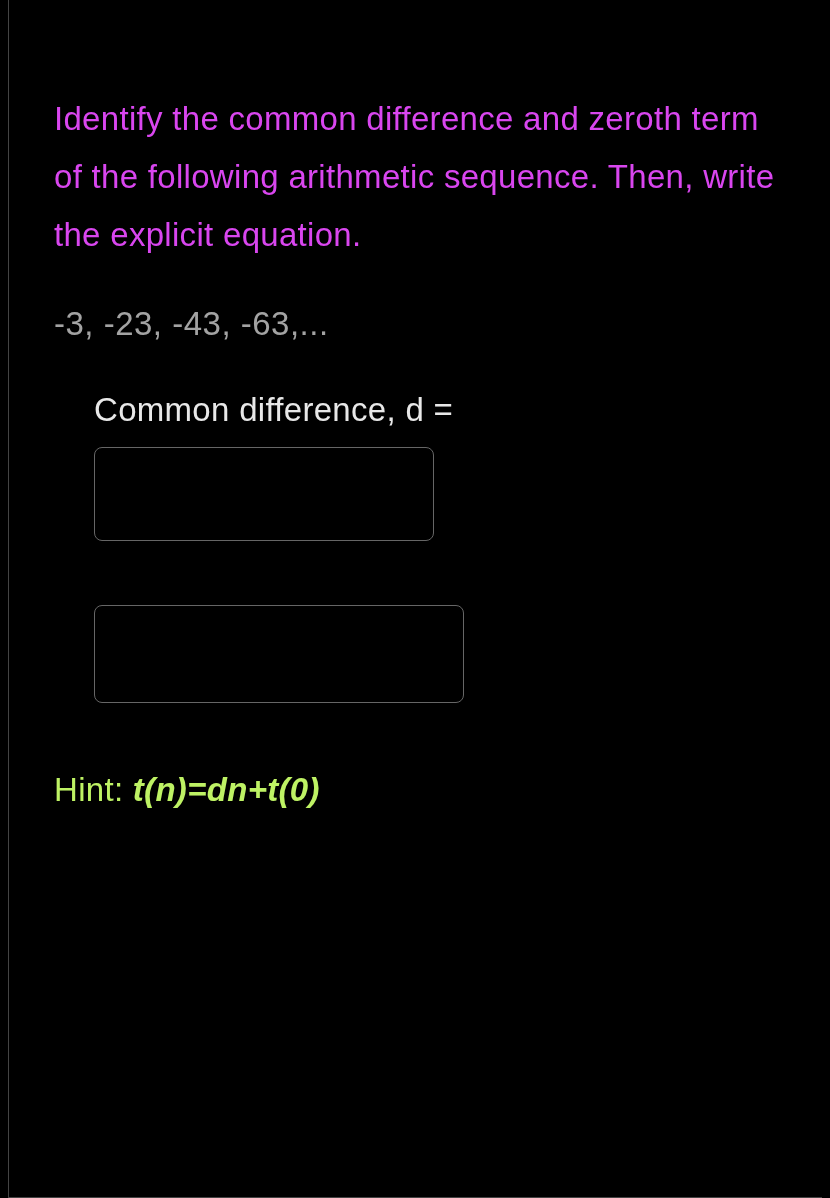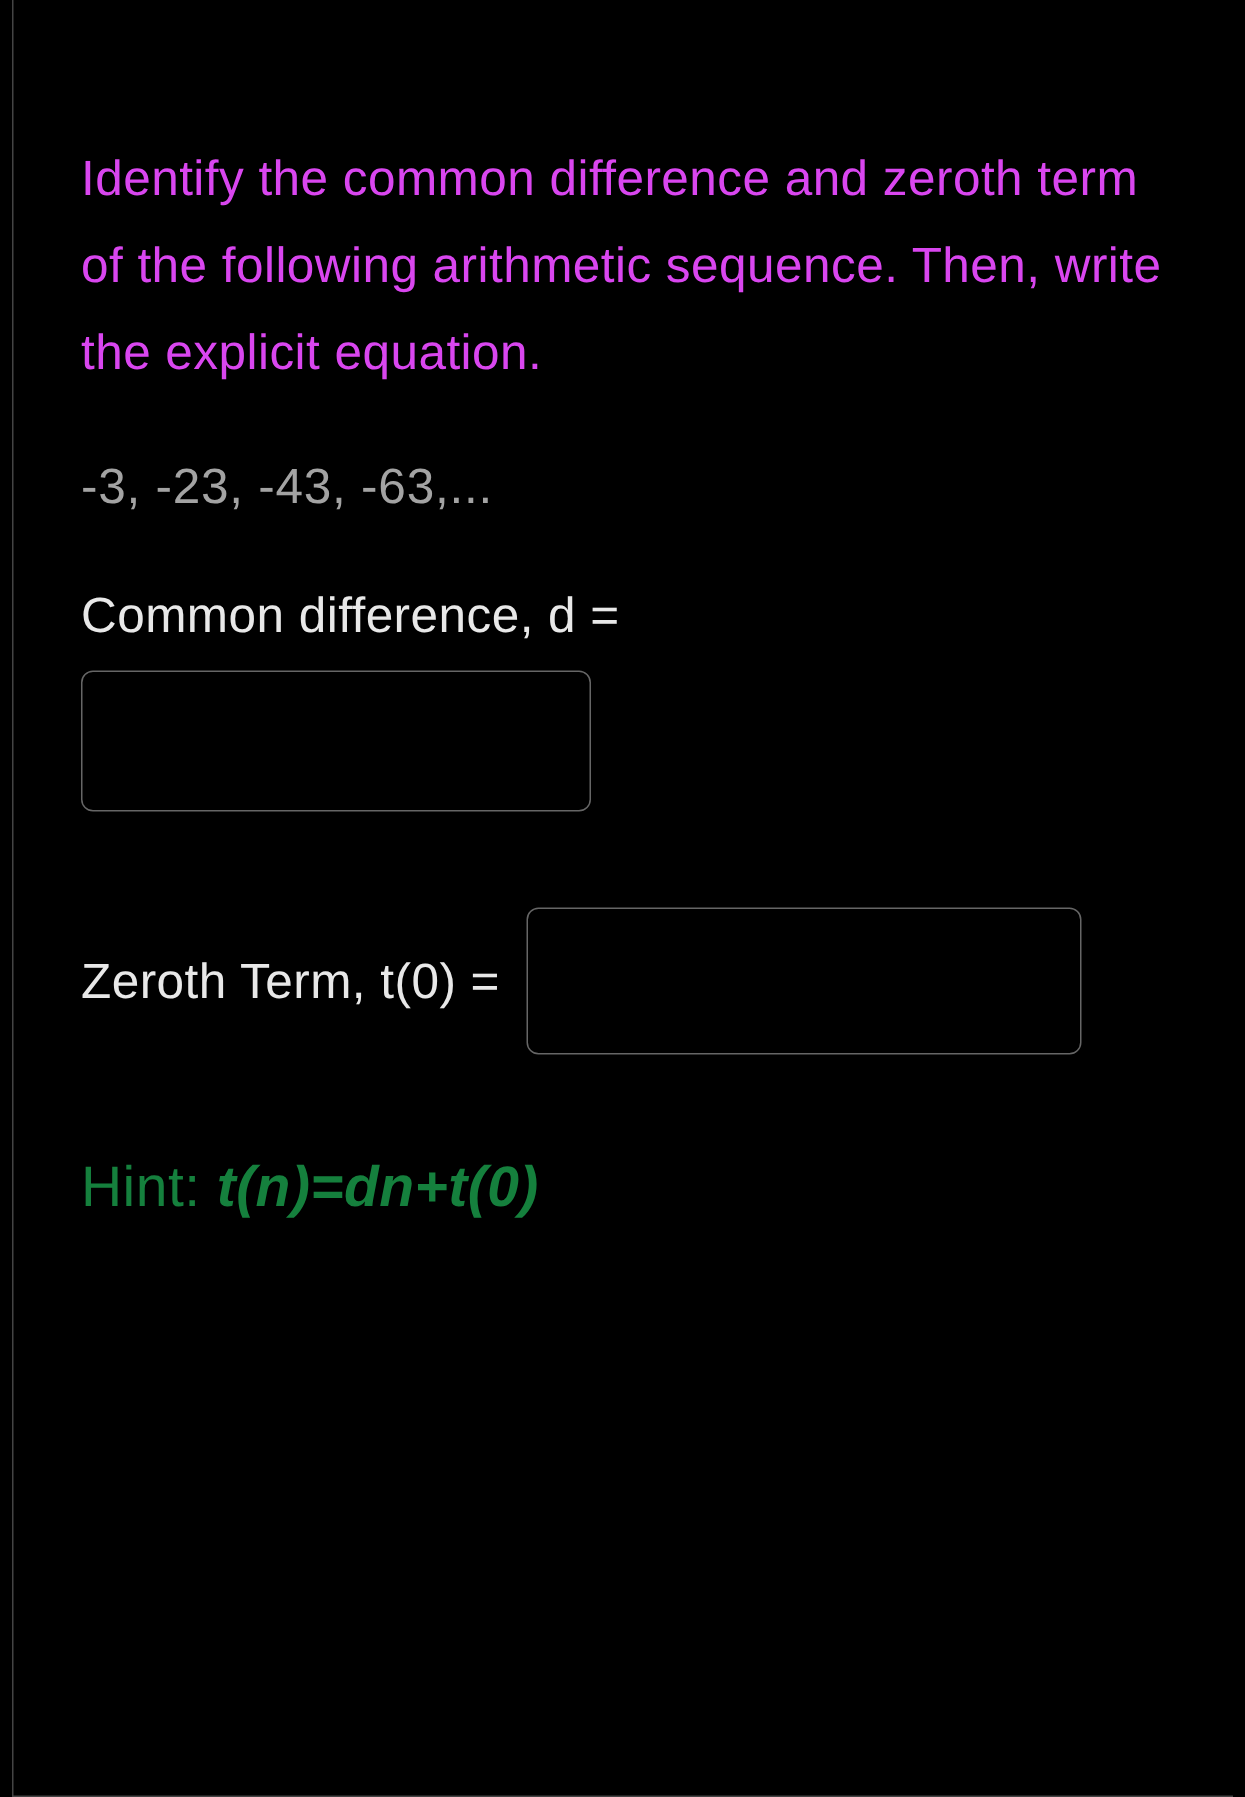--- a/index.html
+++ b/index.html
@@ -32,20 +32,21 @@
   }
   .sequence {
     font-size: 33px;
     font-weight: 300;
     margin-top: 42px;
     letter-spacing: 0.5px;
     color: #a3a3a3;
   }
   .field-block {
     margin-top: 48px;
+    margin-left: 40px;
   }
   .label {
     font-size: 33px;
     font-weight: 300;
     letter-spacing: 0.3px;
     color: #e8e8e8;
     display: inline-block;
     vertical-align: middle;
   }
   .input-box {
@@ -86,24 +87,24 @@
     gap: 18px;
   }
   .row-below {
     display: flex;
     align-items: center;
     gap: 10px;
     margin-top: 30px;
   }
   .hint {
     margin-top: 68px;
-    font-size: 38px;
+    font-size: 33px;
     font-weight: 300;
     letter-spacing: 0.3px;
-    color: #15803d;
+    color: #bef264;
   }
   .hint .formula {
     font-style: italic;
     font-weight: 600;
   }
   .zeroth-block{
      margin-top: 64px;
   }
   .explicit-block{
      margin-top: 60px;
@@ -117,21 +118,20 @@
   <p class="prompt">Identify the common difference and zeroth term of the following arithmetic sequence. Then, write the explicit equation.</p>
 
   <p class="sequence">-3, -23, -43, -63,...</p>
 
   <div class="field-block stacked">
     <span class="label">Common difference, d =</span>
     <input type="text" class="input-box small" value="" style="">
   </div>
 
   <div class="field-block zeroth-block row-inline">
-    <span class="label">Zeroth Term, t(0) = </span>
     <input type="text" class="input-box medium" value="" style="">
   </div>
 
 
   <p class="hint">
     <span>Hint: </span><span class="formula">t(n)=dn+t(0)</span>
   </p>
 
 </div>
 

